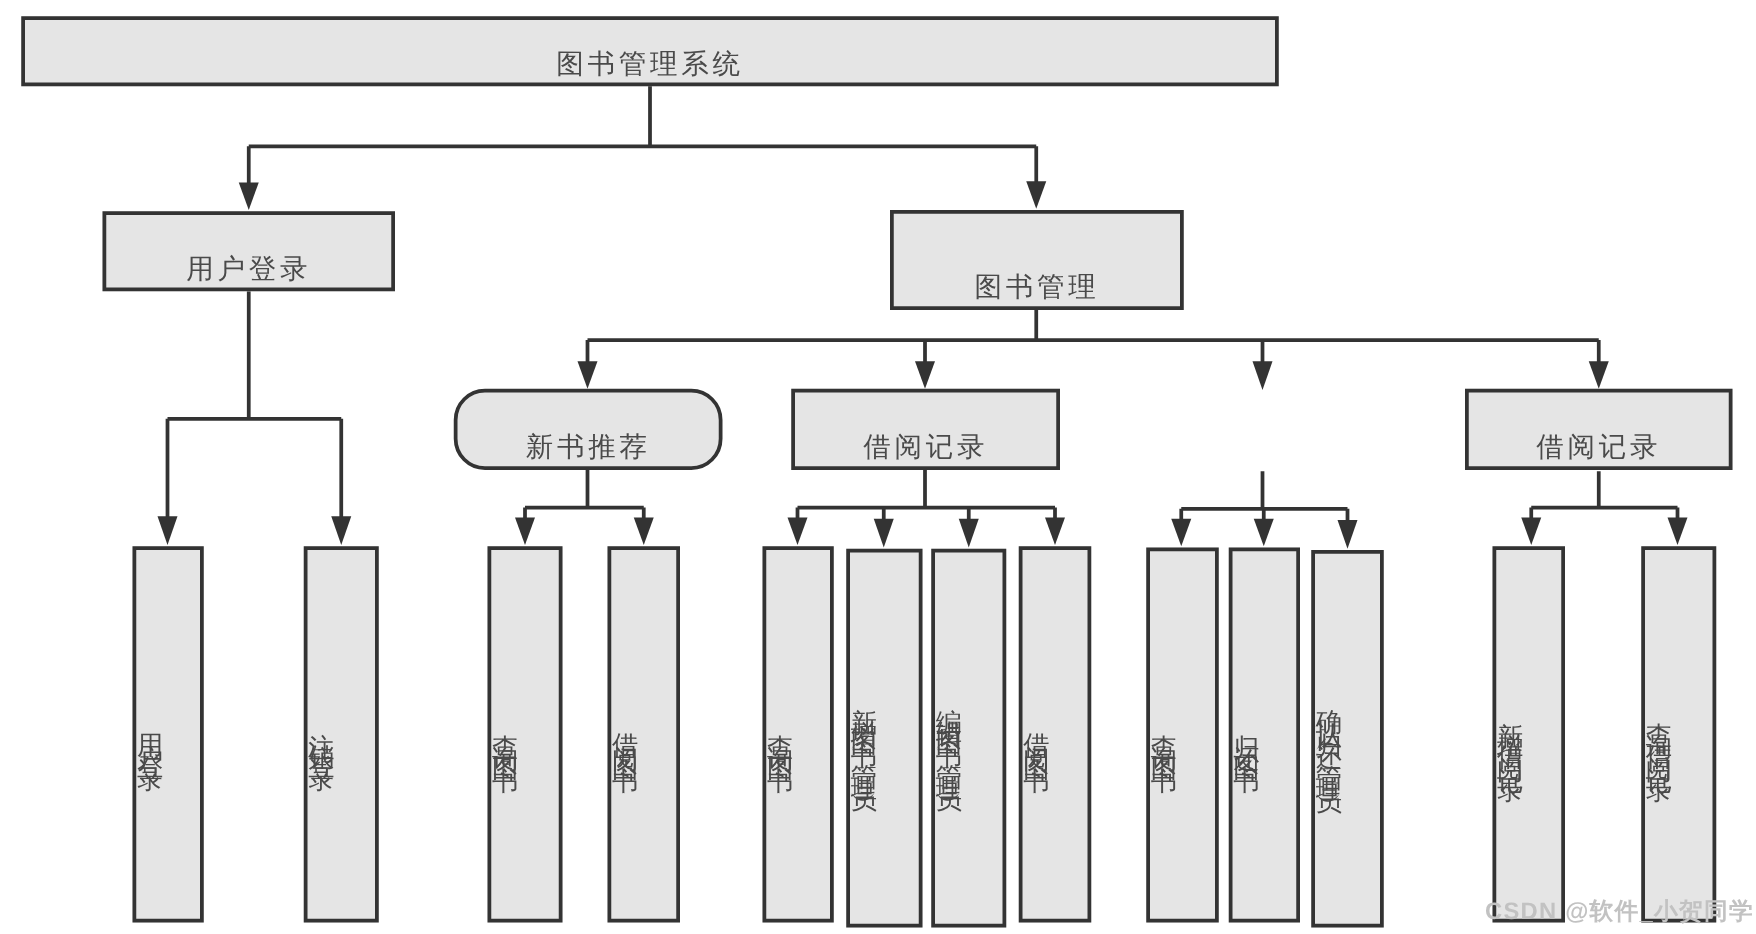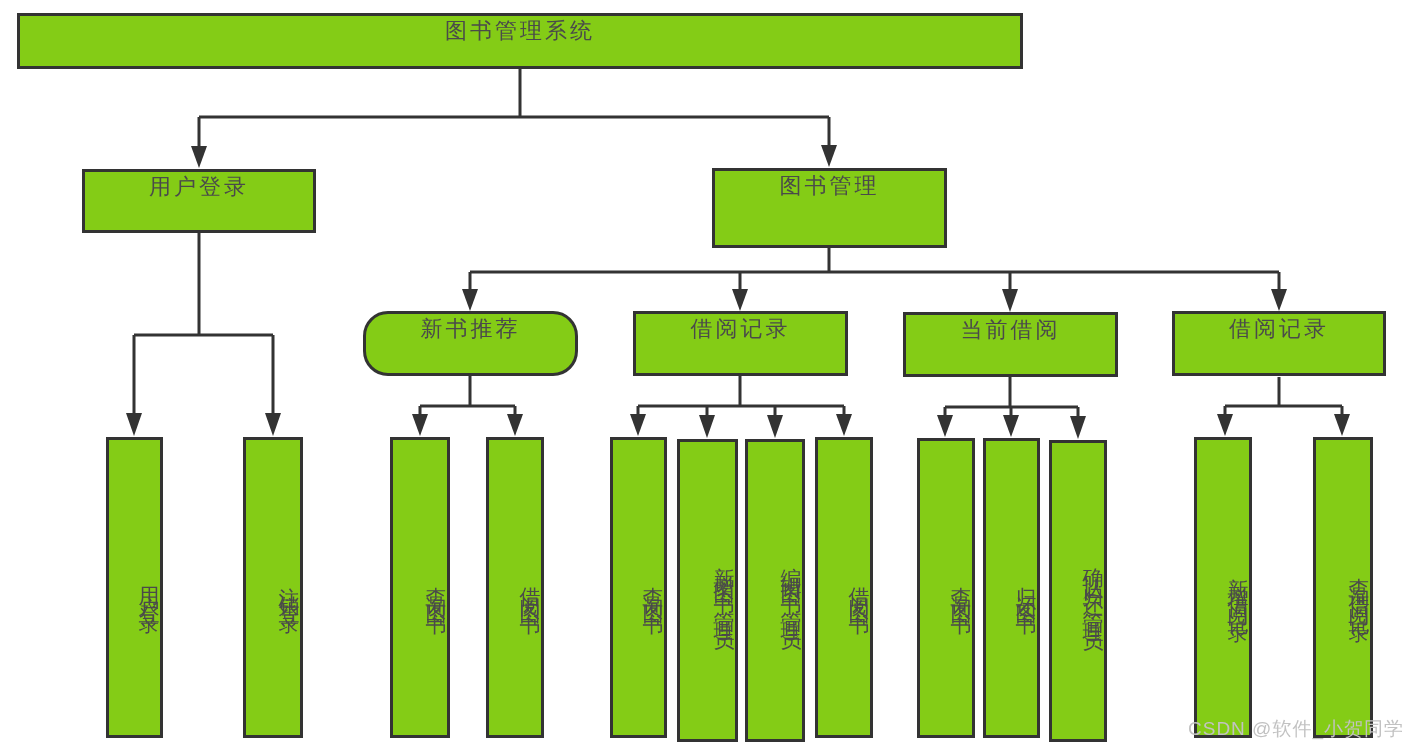--- a/index.html
+++ b/index.html
@@ -3,33 +3,34 @@
 <meta charset="utf-8">
 <style>
   html,body { margin:0; padding:0; background:#ffffff; }
   .canvas {
     position:relative; width:1405px; height:747px; background:#ffffff;
     font-family:"Liberation Sans", sans-serif; overflow:hidden;
   }
   svg.connectors { position:absolute; left:0; top:0; width:1405px; height:747px; }
   .box {
     position:absolute; box-sizing:border-box;
-    border:3px solid #333333; background:#84cc16;
-    display:flex; align-items:flex-start; justify-content:center;
+    border:3px solid #333333; background:#e5e5e5;
+    display:flex; align-items:flex-end; justify-content:center;
     color:#4a4a4a; font-size:22px; letter-spacing:3px; white-space:nowrap;
     z-index:2;
   }
   .box.v {
     writing-mode:vertical-rl; text-orientation:mixed;
     font-size:21px; letter-spacing:9px; line-height:1;
   }
   .watermark {
     position:absolute; left:1188px; top:716px;
     font-size:19px; letter-spacing:1px; color:#c2c2c2; z-index:5;
     font-family:"Liberation Sans", sans-serif;
+    font-weight:bold;
   }
 </style>
 </head>
 <body>
 
 <div class="canvas">
 
   <svg class="connectors" viewBox="0 0 1405 747" xmlns="http://www.w3.org/2000/svg" fill="none" stroke="#333333" stroke-width="3">
 
     <g>
@@ -90,23 +91,20 @@
   <div class="box" style="left:712px; top:168px; width:235px; height:80px;">
     <span>图书管理</span>
   </div>
 
   <div class="box" style="left:363px; top:311px; width:215px; height:65px;border-radius:25px;">
     <span>新书推荐</span>
   </div>
   <div class="box" style="left:633px; top:311px; width:215px; height:65px;">
     <span>借阅记录</span>
   </div>
-  <div class="box" style="left:903px; top:312px; width:215px; height:65px;">
-    <span>当前借阅</span>
-  </div>
   <div class="box" style="left:1172px; top:311px; width:214px; height:65px;">
     <span>借阅记录</span>
   </div>
 
   <div class="box v" style="left:106px; top:437px; width:57px; height:301px;">
     <span>用户登录</span>
   </div>
   <div class="box v" style="left:243px; top:437px; width:60px; height:301px;">
     <span>注销登录</span>
   </div>

